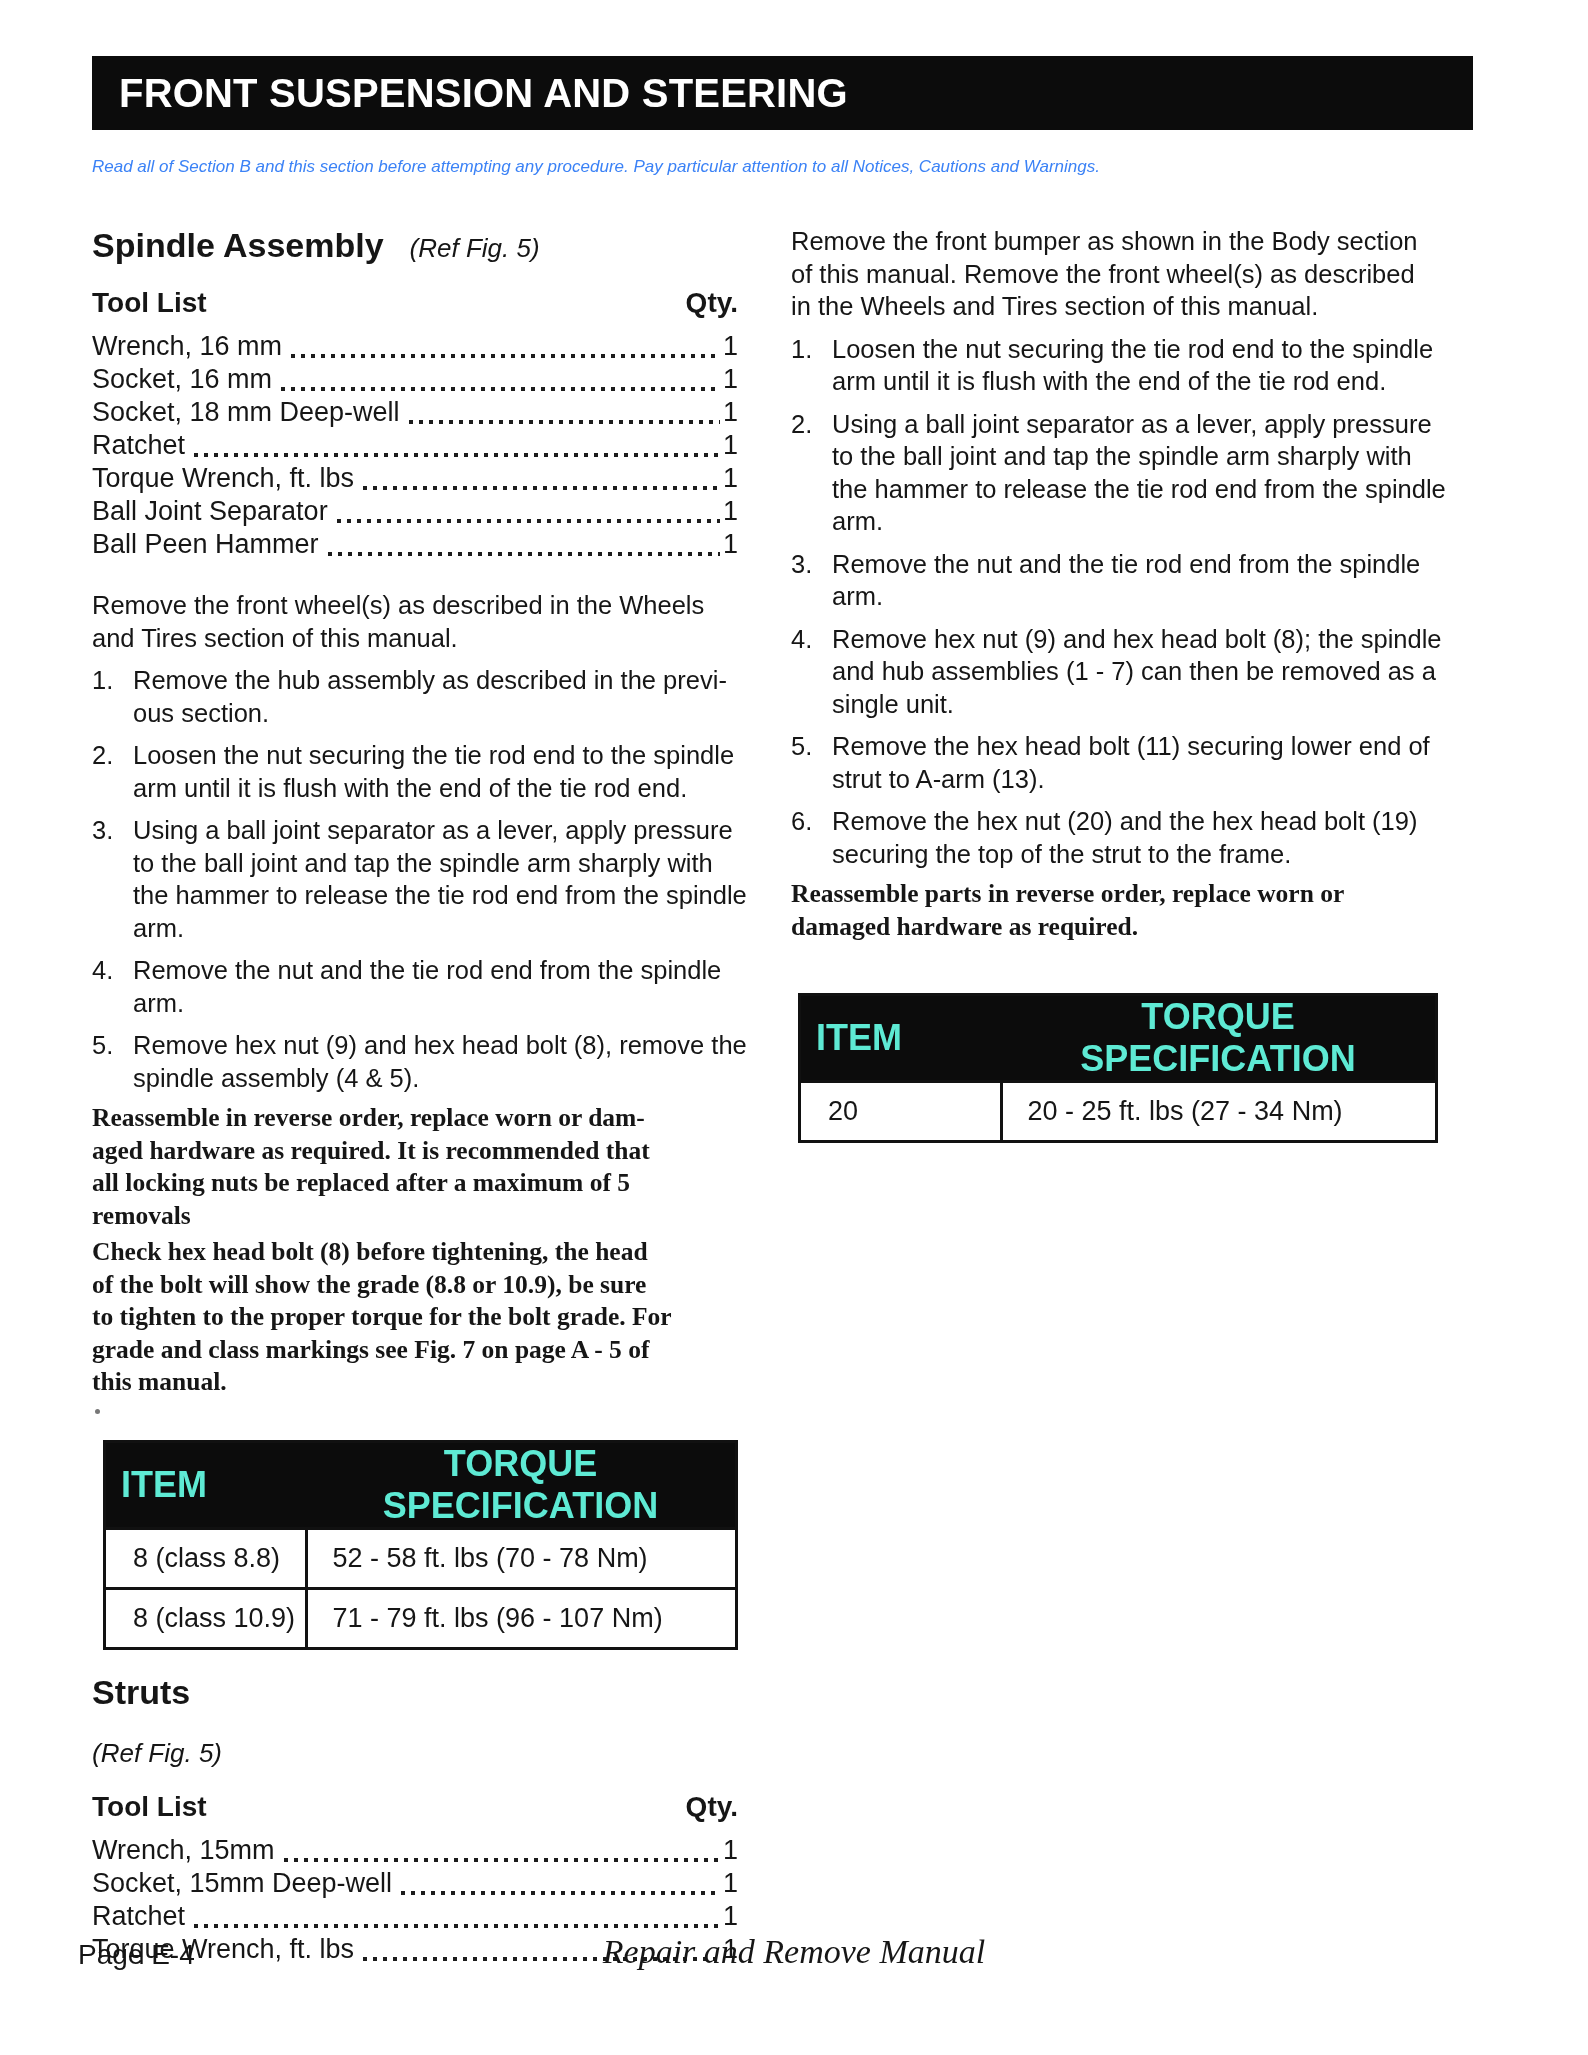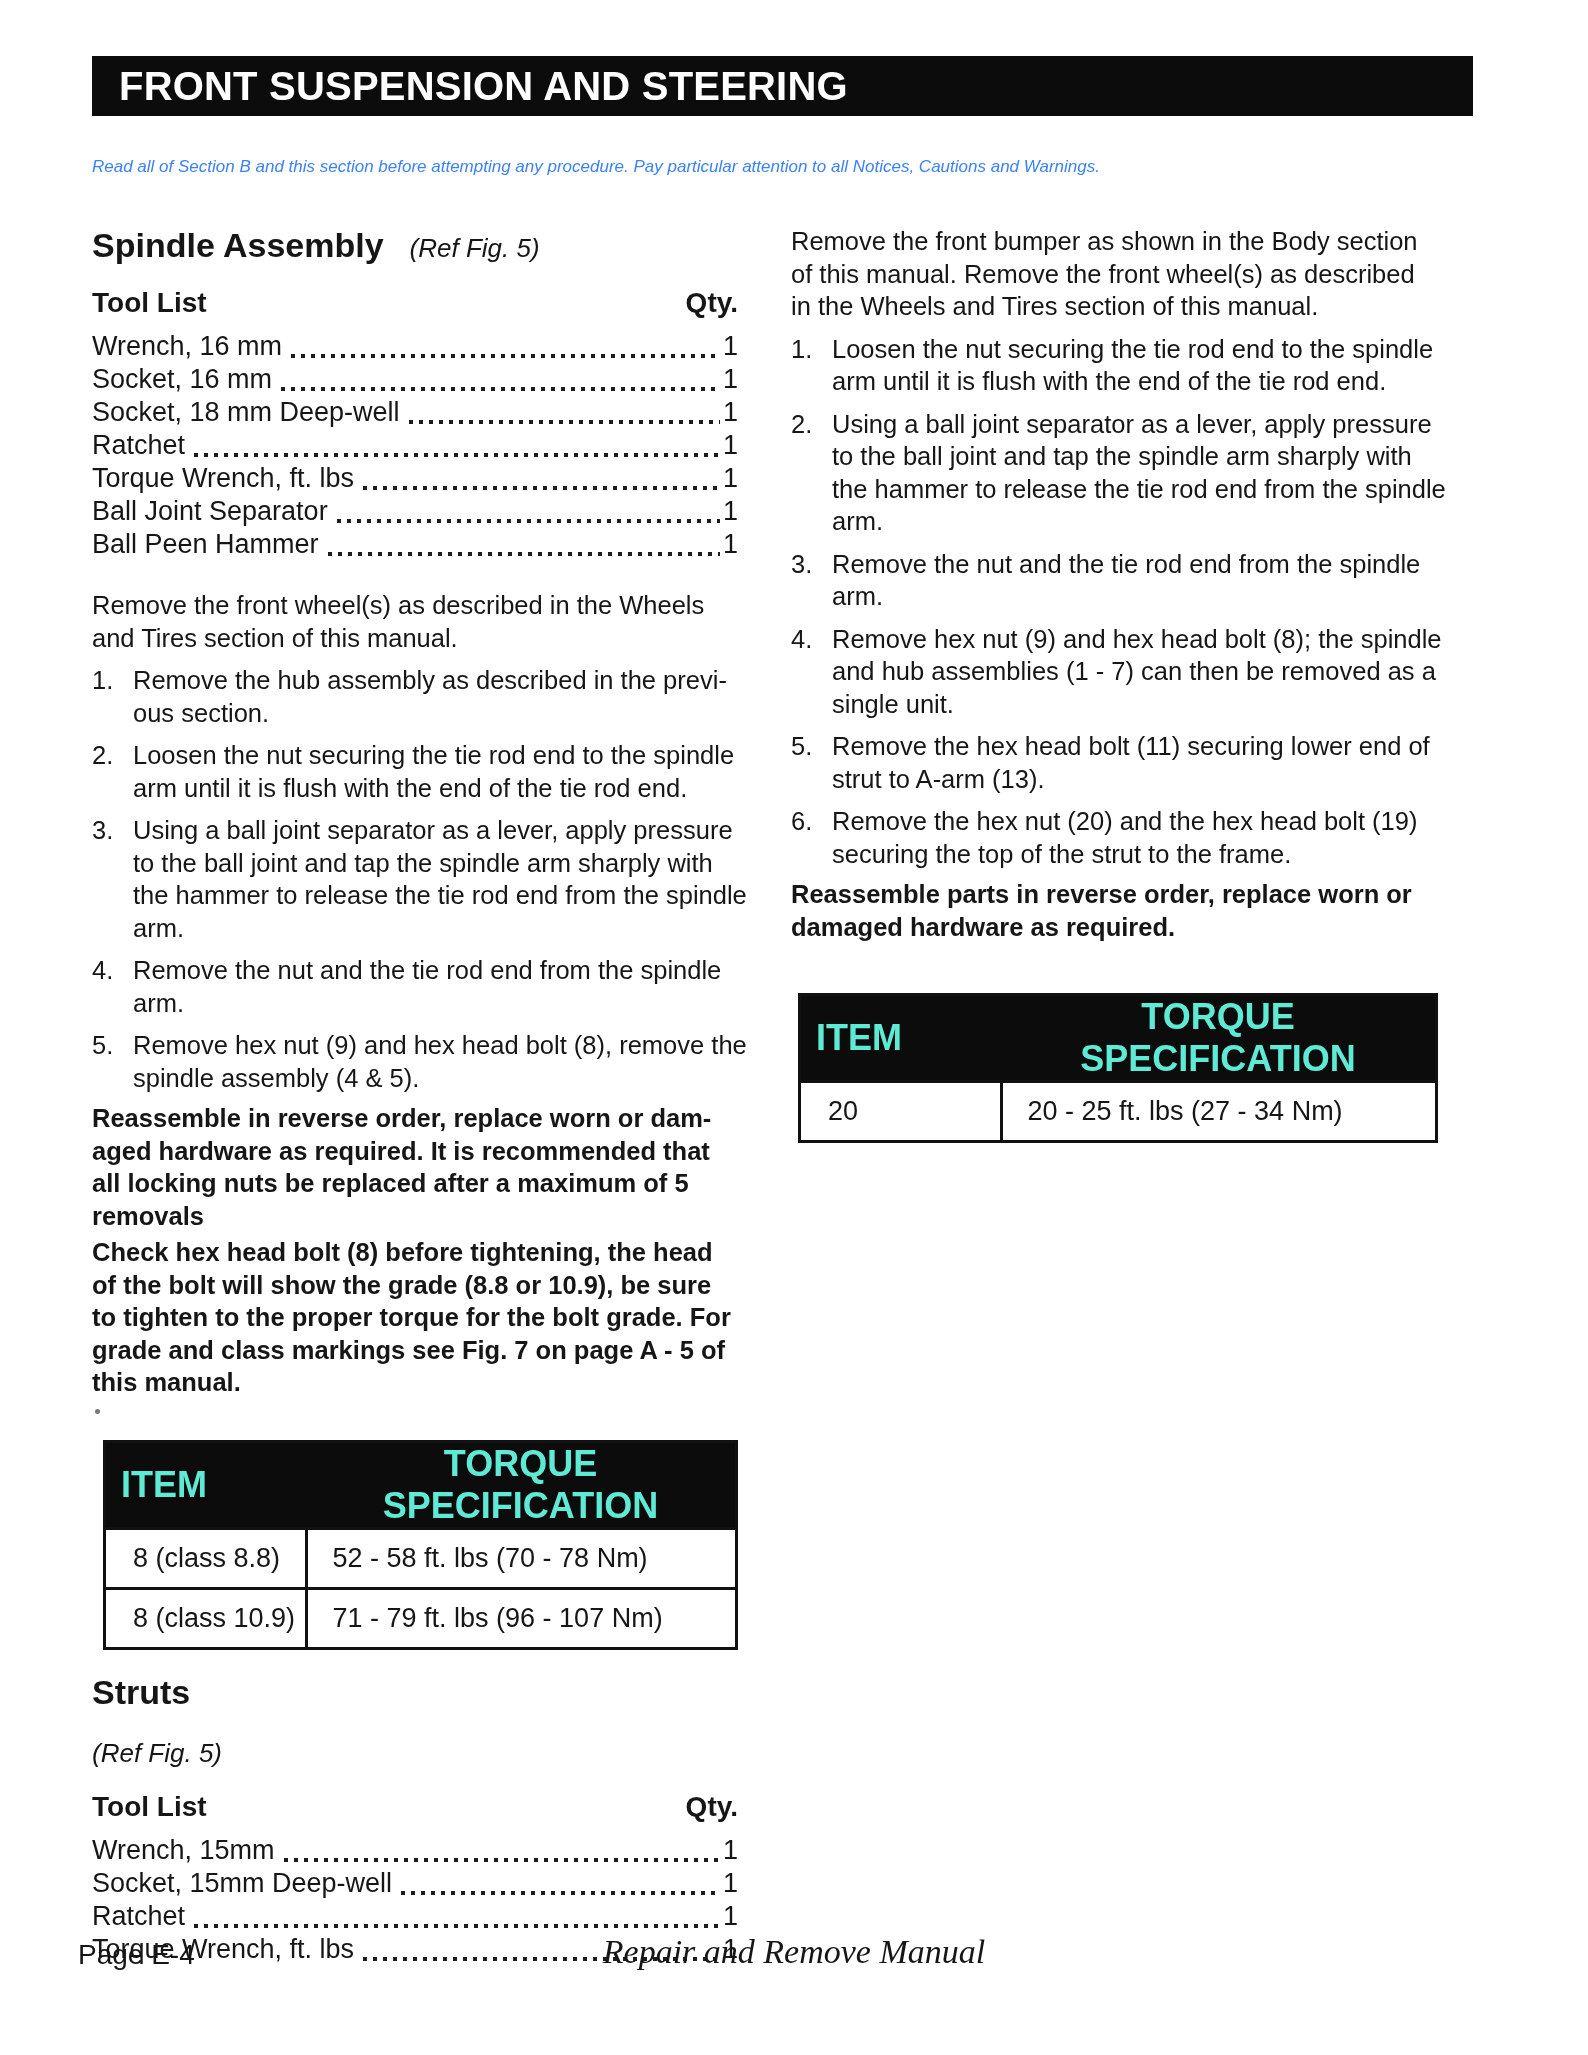--- a/index.html
+++ b/index.html
@@ -3,21 +3,21 @@
 <meta charset="utf-8">
 <style>
   html,body { margin:0; padding:0; background:#888; }
   .page {
     position:relative; width:1588px; height:2055px; background:#ffffff;
     font-family:"Liberation Sans", sans-serif; color:#161616;
     margin:0 auto; overflow:hidden;
   }
   
   .titlebar {
-    position:absolute; left:92px; top:56px; width:1381px; height:60px;
+    position:absolute; left:92px; top:56px; width:1381px; height:74px;
     background:#0c0c0c; display:flex; align-items:center;
   }
   .titlebar .t {
     color:#ffffff; font-weight:bold; font-size:40px; padding-left:27px;
     letter-spacing:0.2px; white-space:nowrap;
   }
   
   .notice {
     position:absolute; left:92px; top:150px; width:1404px;
     font-style:italic; font-size:17px; line-height:33px; color:#3b82f6;
@@ -40,21 +40,21 @@
   .tl-row { display:flex; align-items:baseline; font-size:27px; line-height:33px; }
   .tl-row .nm { white-space:nowrap; }
   .tl-row .leader {
     flex:1; height:4px; align-self:flex-end; margin:0 3px 5px 9px;
     background-image:repeating-linear-gradient(to right,#1c1c1c 0 4px, transparent 4px 10px);
   }
   .tl-row .qv { white-space:nowrap; }
 
   .para { white-space:pre; font-size:25.5px; line-height:32.5px; }
   .intro { margin-top:28px; }
-  .bold { font-weight:bold; }
+  .bold { font-weight:bold;font-family:Liberation Serif, serif; }
   .b1 { margin-top:8px; }
   .b2 { margin-top:4px; }
 
   .step { display:flex; margin-top:10px; }
   .step .num { width:41px; flex:none; font-size:25.5px; line-height:32.5px; }
 
   .dot-mark { width:5px; height:5px; border-radius:50%; background:#777; margin:10px 0 0 3px; }
 
   table.spec { border-collapse:collapse; border:3px solid #111; }
   table.spec.lt { width:635px; margin:26px 0 0 11px; }

